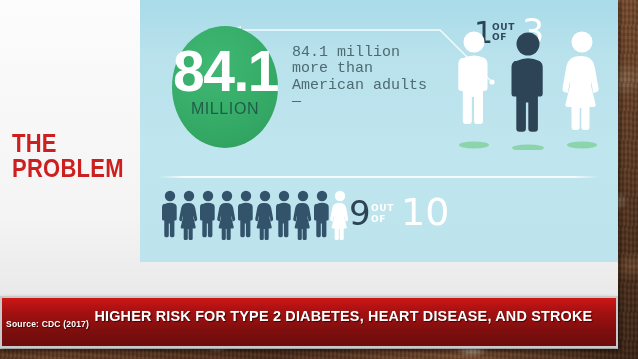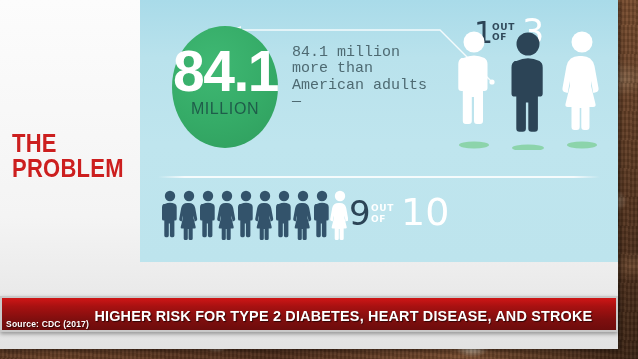--- a/index.html
+++ b/index.html
@@ -135,21 +135,21 @@
     font-family:"DejaVu Sans", sans-serif;
   }
   .caption{
     position:absolute;left:298px;top:201px;width:172px;
     color:#4e6a72;font-size:9.6px;line-height:14px;
     font-family:"DejaVu Sans", sans-serif;
   }
 
   
   .banner{
-    position:absolute;left:0;top:296px;width:618px;height:36px;
+    position:absolute;left:0;top:296px;width:618px;height:52px;
     background:linear-gradient(180deg,#cf1616 0%,#a81111 26%,#7d0e0e 70%,#6d0c0c 100%);
     border:2px solid #c9c9c9;
     box-sizing:border-box;
     box-shadow:0 2px 4px rgba(0,0,0,.35);
   }
   .banner-text{
     position:absolute;left:0;right:0;top:9px;text-align:center;
     color:#ffffff;font-weight:bold;font-size:15.5px;letter-spacing:.2px;
     font-family:"Liberation Sans Narrow","Liberation Sans",sans-serif;
     transform:scaleX(.93);

